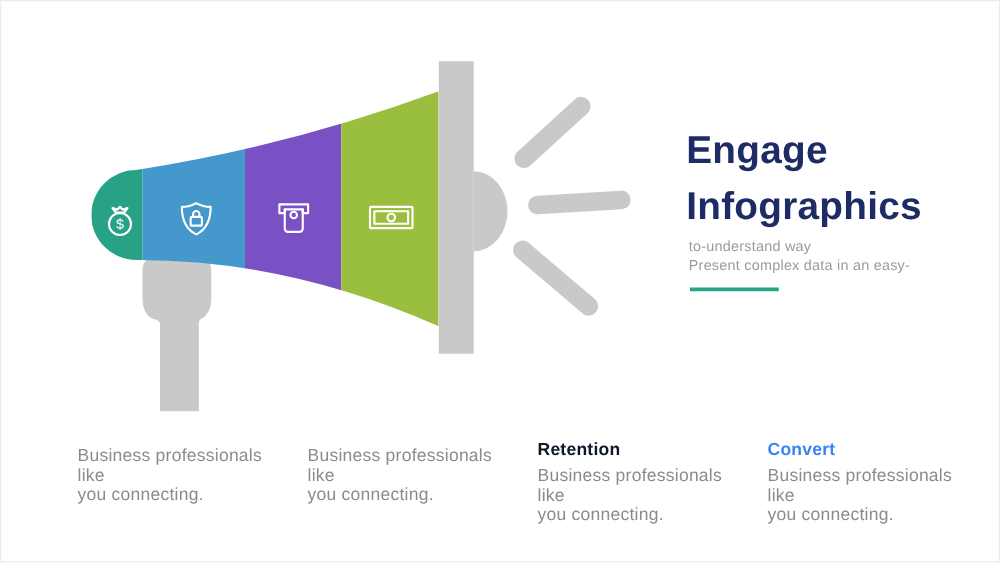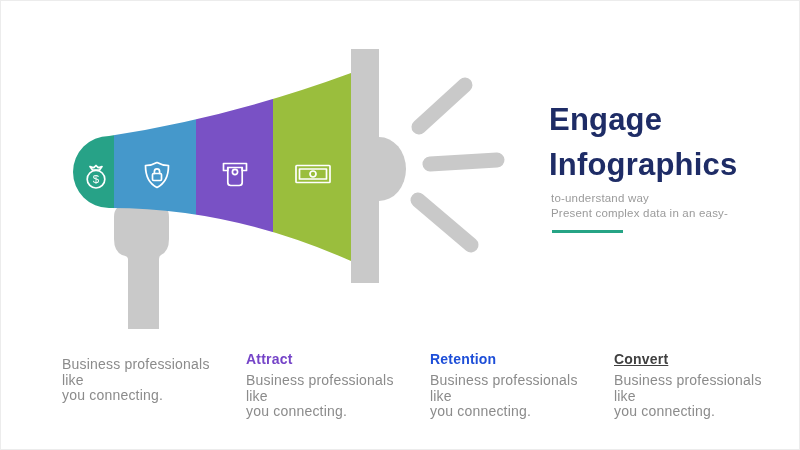--- a/index.html
+++ b/index.html
@@ -90,35 +90,34 @@
   <div class="title-underline" style="background: rgb(38, 164, 133);"></div>
 
   <div class="columns">
     <div class="col c0">
       <div class="col-body">
         <div>Business professionals like</div>
         <div>you connecting.</div>
       </div>
     </div>
     <div class="col c1">
-      <div class="col-heading" style="color: rgb(117, 68, 200);">Attract</div>
       <div class="col-body">
         <div>Business professionals like</div>
         <div>you connecting.</div>
       </div>
     </div>
     <div class="col c2">
-      <div class="col-heading" style="color: #1d4ed8;">Retention</div>
+      <div class="col-heading" style="color: #0f172a;">Retention</div>
       <div class="col-body">
         <div>Business professionals like</div>
         <div>you connecting.</div>
       </div>
     </div>
     <div class="col c3">
-      <div class="col-heading" style="color: #404040; text-decoration: underline;">Convert</div>
+      <div class="col-heading" style="color: #3b82f6;">Convert</div>
       <div class="col-body">
         <div>Business professionals like</div>
         <div>you connecting.</div>
       </div>
     </div>
   </div>
 
 </div>
 
 </body></html>

